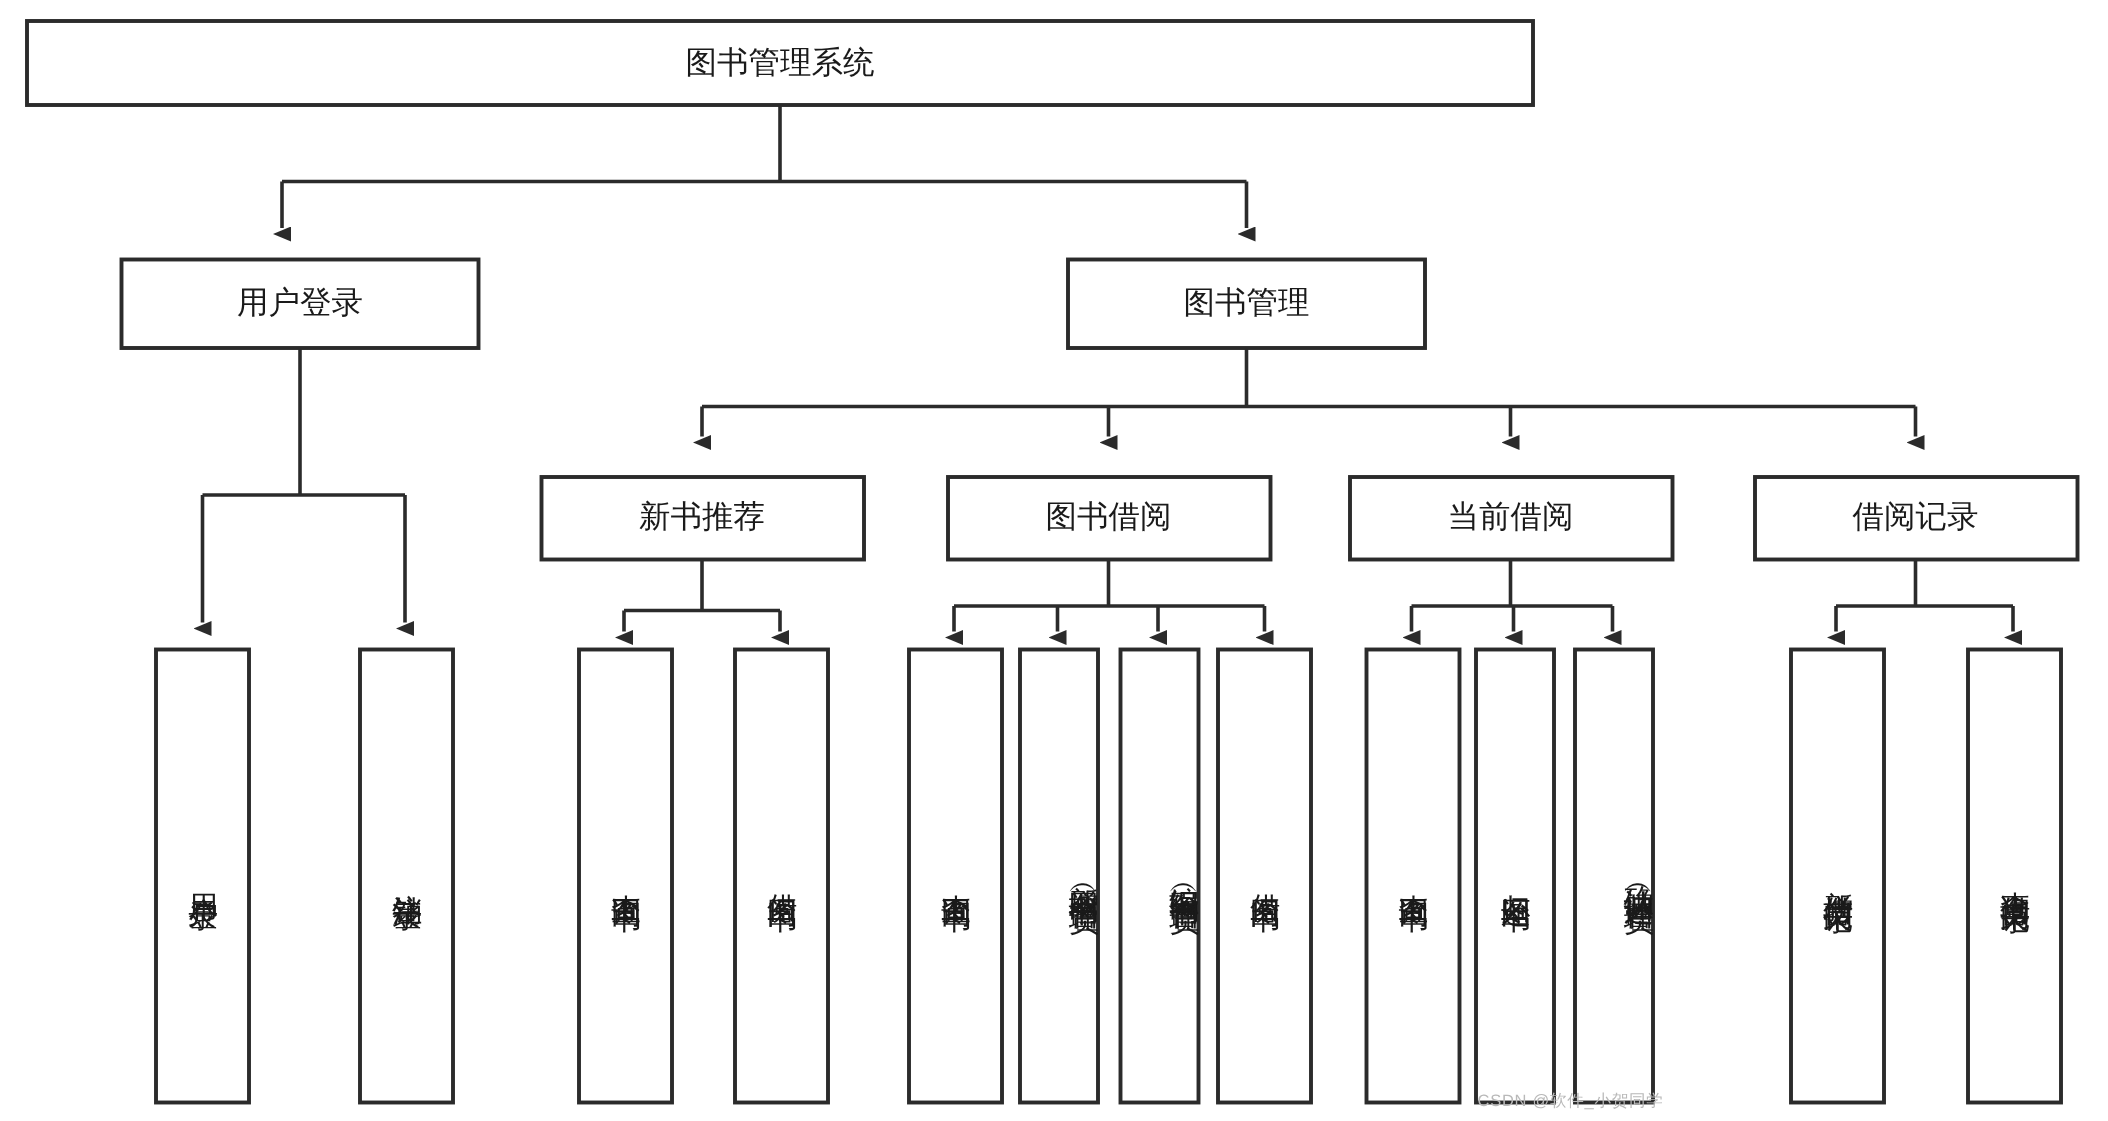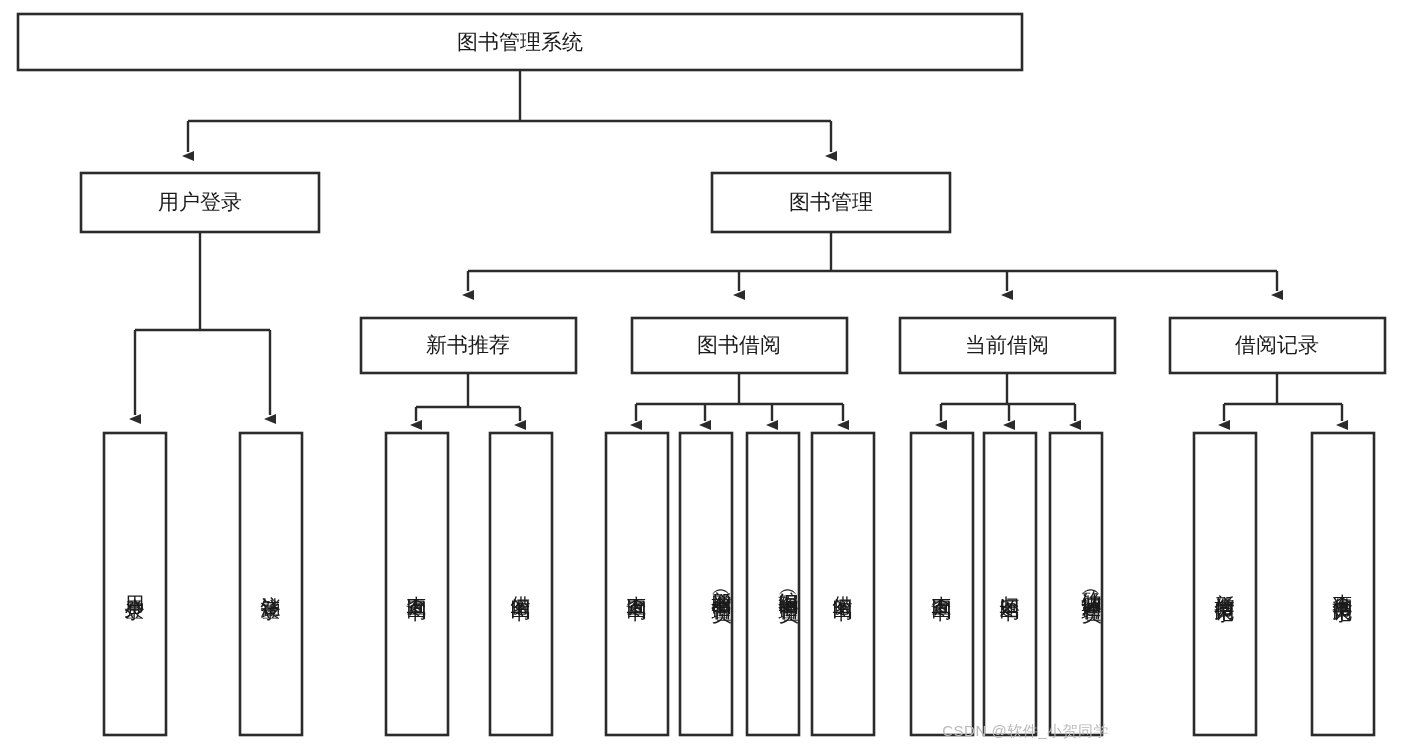--- a/index.html
+++ b/index.html
@@ -72,21 +72,21 @@
     align-items: center;
     justify-content: center;
     pointer-events: none;
     user-select: none;
   }
   .watermark {
     position: absolute;
     right: 8px;
     bottom: 6px;
     font-family: "Liberation Sans", "DejaVu Sans", sans-serif;
-    font-size: 15px;
+    font-size: 11px;
     color: #b9b9b9;
     letter-spacing: 0.5px;
     user-select: none;
     white-space: nowrap;
   }
 </style>
 </head>
 <body>
 
 <div id="diagram-root">

